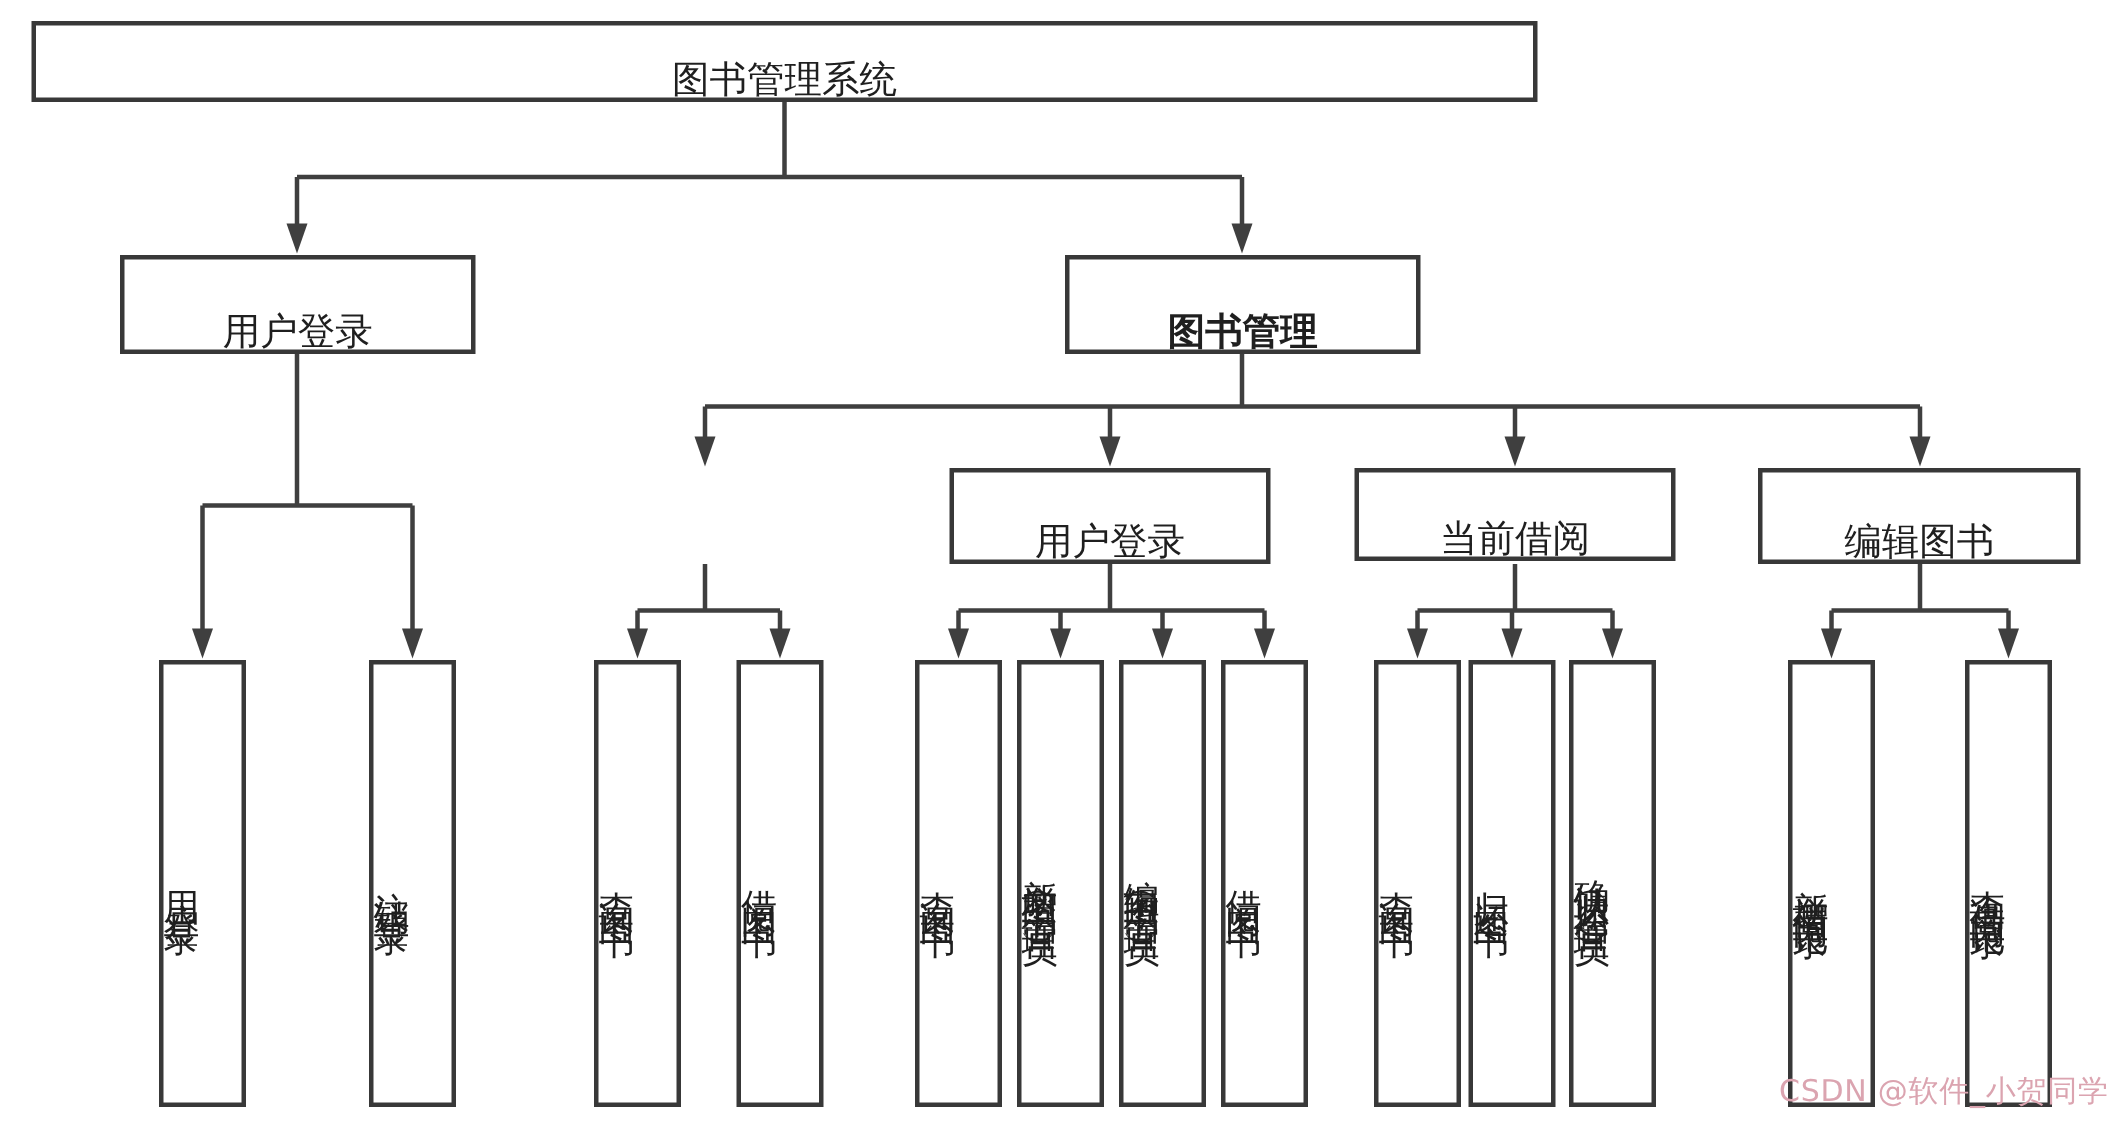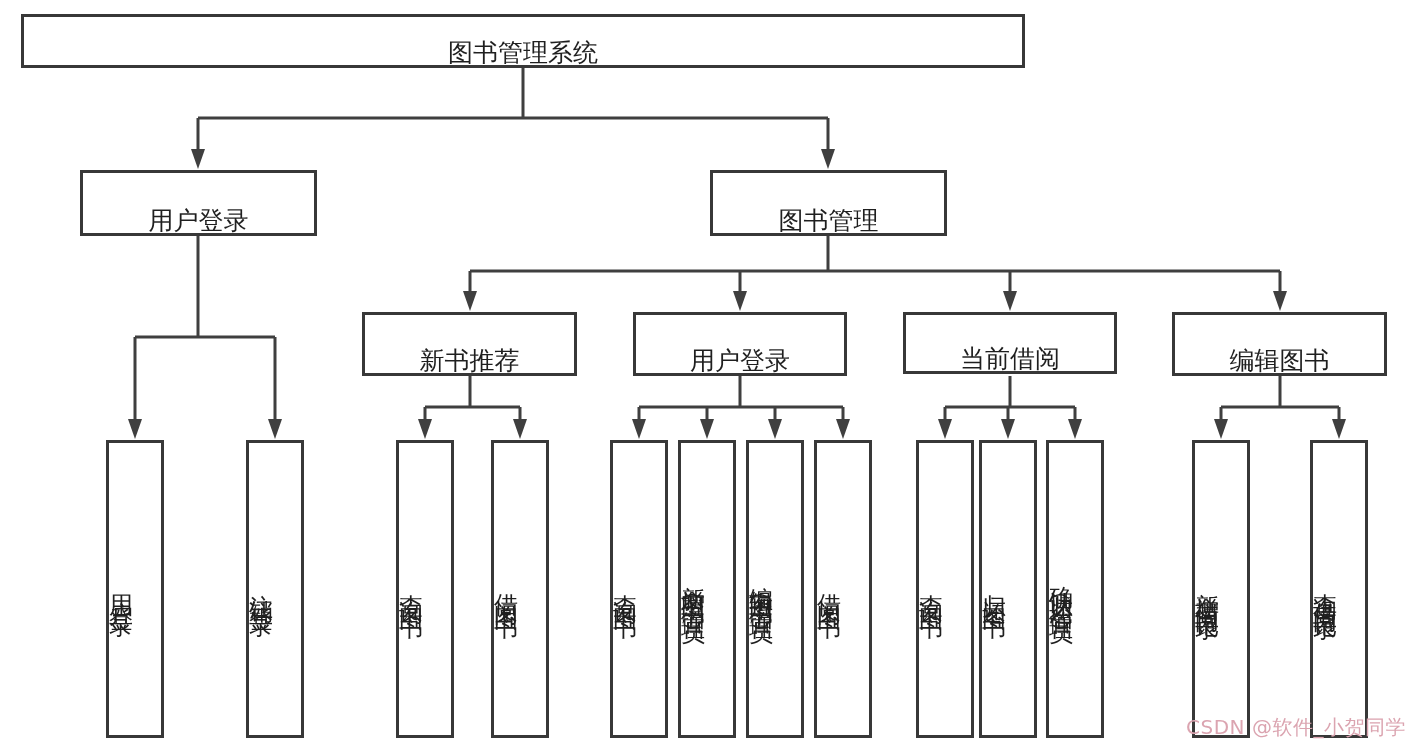--- a/index.html
+++ b/index.html
@@ -35,21 +35,21 @@
     top:440px;width:58px;height:298px;
     font-size:24px;
     writing-mode:vertical-rl;
     text-orientation:mixed;
   }
   .ls-wide{letter-spacing:7px;}
   .ls-tight{letter-spacing:5px;}
   
   .p-root{left:21px;top:14px;width:1004px;height:54px;}
   .p-l2a{left:80px;top:170px;width:237px;height:66px;}
-  .p-l2b{left:710px;top:170px;width:237px;height:66px;}
+  .p-l2b{left:710px;top:170px;width:237px;height:66px;font-weight:bold;}
   .p-l3a{left:362px;top:312px;width:215px;height:64px;}
   .p-l3b{left:633px;top:312px;width:214px;height:64px;}
   .p-l3c{left:903px;top:312px;width:214px;height:62px;}
   .p-l3d{left:1172px;top:312px;width:215px;height:64px;}
   .p-f1{left:106px;}  .p-f2{left:246px;}
   .p-f3{left:396px;}  .p-f4{left:491px;}
   .p-f5{left:610px;}  .p-f6{left:678px;}
   .p-f7{left:746px;}  .p-f8{left:814px;}
   .p-f9{left:916px;}  .p-f10{left:979px;}
   .p-f11{left:1046px;}.p-f12{left:1192px;}
@@ -122,23 +122,20 @@
     <span>图书管理系统</span>
   </div>
 
   <div class="node p-l2a">
     <span>用户登录</span>
   </div>
   <div class="node p-l2b">
     <span>图书管理</span>
   </div>
 
-  <div class="node p-l3a">
-    <span>新书推荐</span>
-  </div>
   <div class="node p-l3b">
     <span>用户登录</span>
   </div>
   <div class="node p-l3c">
     <span>当前借阅</span>
   </div>
   <div class="node p-l3d">
     <span>编辑图书</span>
   </div>
 

